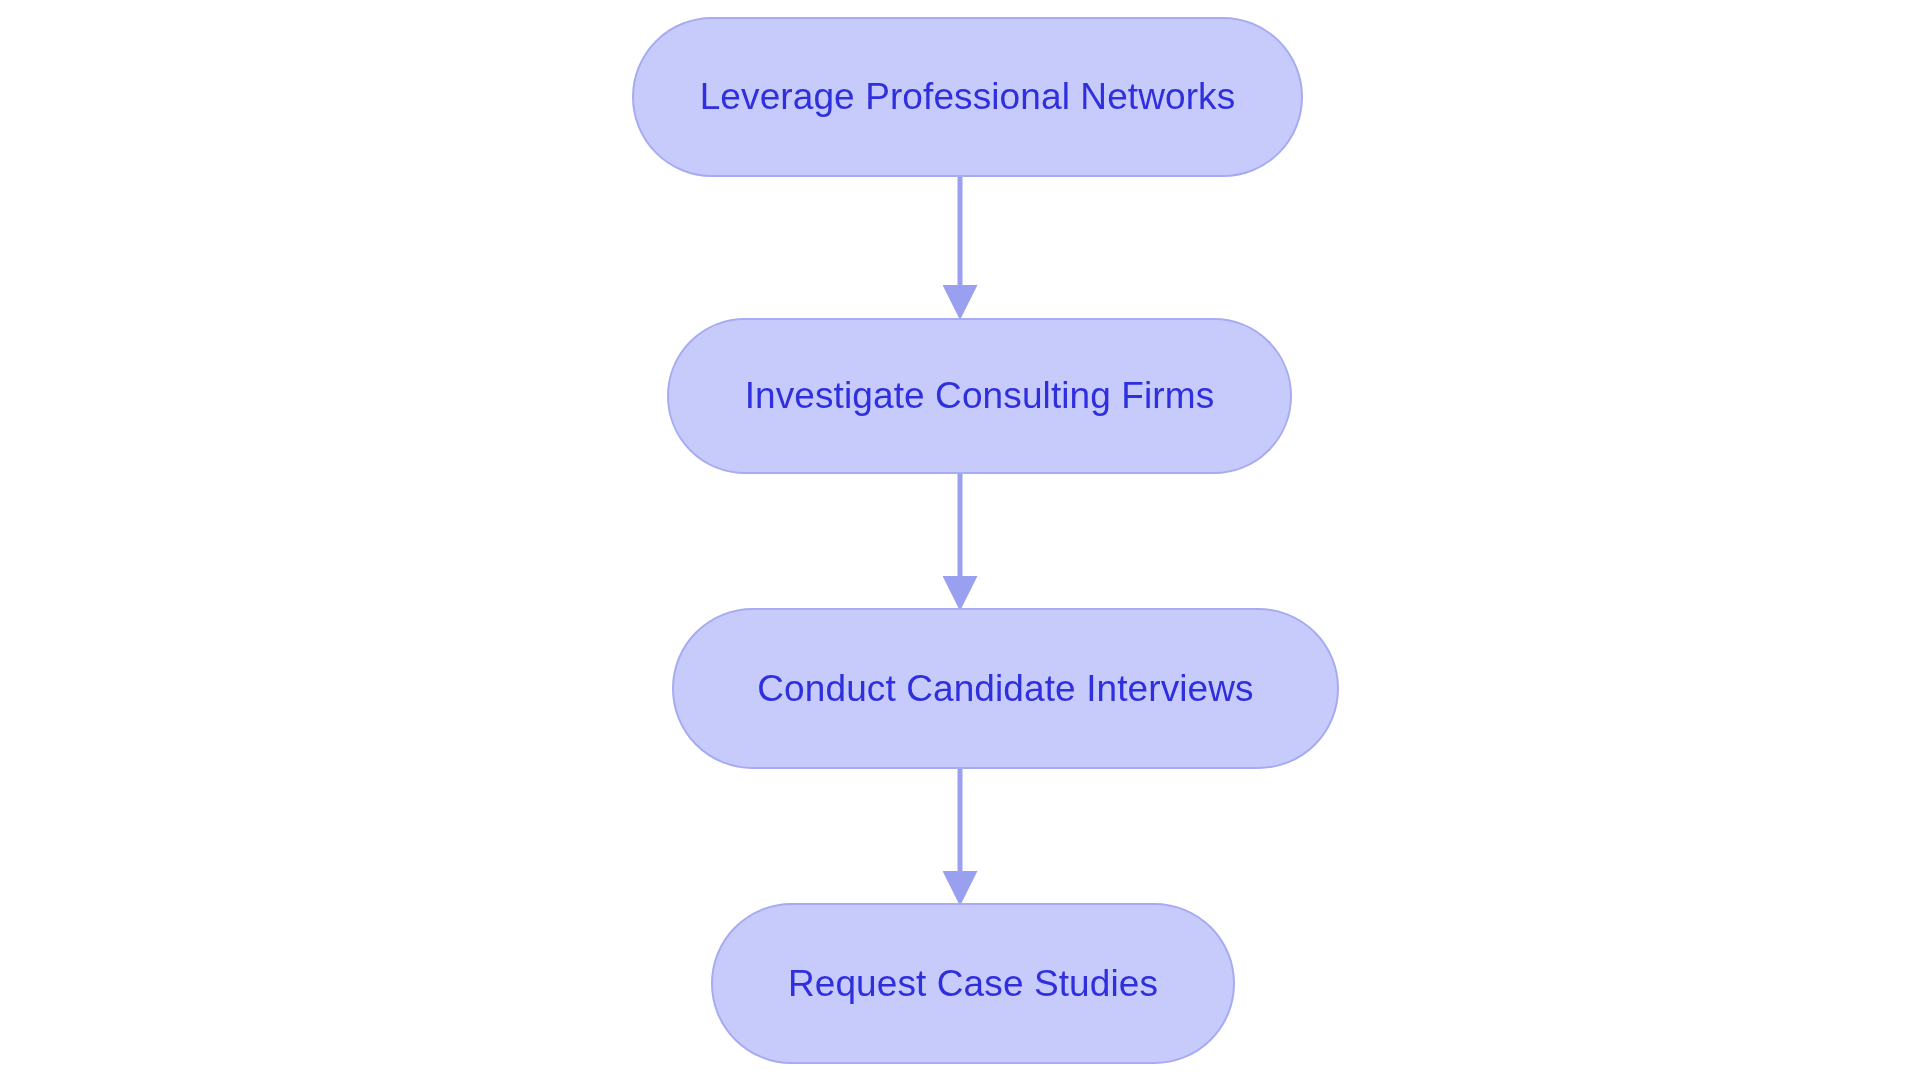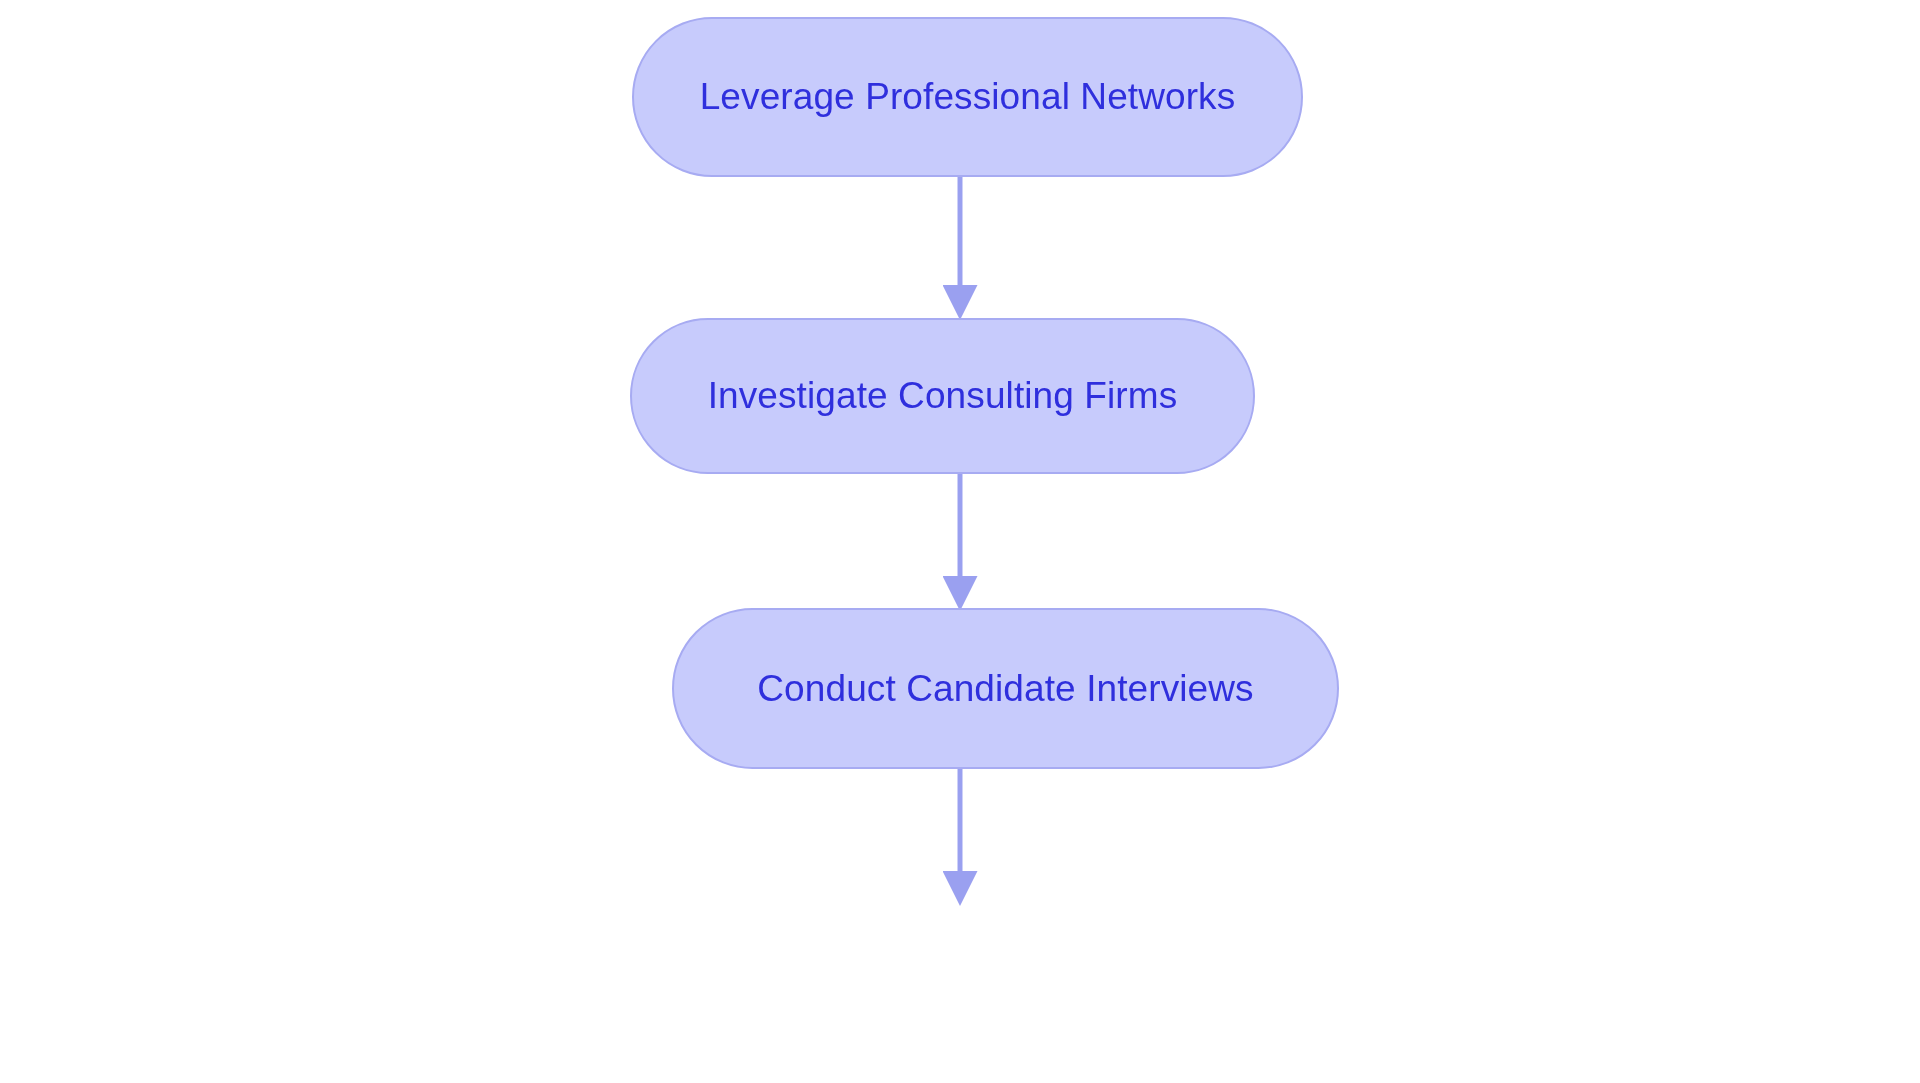--- a/index.html
+++ b/index.html
@@ -47,21 +47,21 @@
     left: 0;
     top: 0;
     width: 1920px;
     height: 1083px;
     z-index: 1;
     pointer-events: none;
   }
 
   
   #node-0 { left: 632px;  top: 17px;   width: 671px; height: 160px; }
-  #node-1 { left: 630px;  top: 318px;  width: 625px; height: 156px; text-align: center; }
+  #node-1 { left: 667px;  top: 318px;  width: 625px; height: 156px; text-align: center; }
   #node-2 { left: 672px;  top: 608px;  width: 667px; height: 161px; }
   #node-3 { left: 711px;  top: 903px;  width: 524px; height: 161px; }
 
   #node-0 .flow-node-label { font-size: 37px; }
   #node-1 .flow-node-label { font-size: 37px; }
   #node-2 .flow-node-label { font-size: 37px; }
   #node-3 .flow-node-label { font-size: 37px; }
 </style>
 </head>
 <body>
@@ -87,14 +87,17 @@
   </div>
 
   <div class="flow-node" id="node-1">
     <span class="flow-node-label">Investigate Consulting Firms</span>
   </div>
 
   <div class="flow-node" id="node-2">
     <span class="flow-node-label">Conduct Candidate Interviews</span>
   </div>
 
+  <div class="flow-node" id="node-3">
+    <span class="flow-node-label">Request Case Studies</span>
+  </div>
 
 </div>
 
 </body></html>

